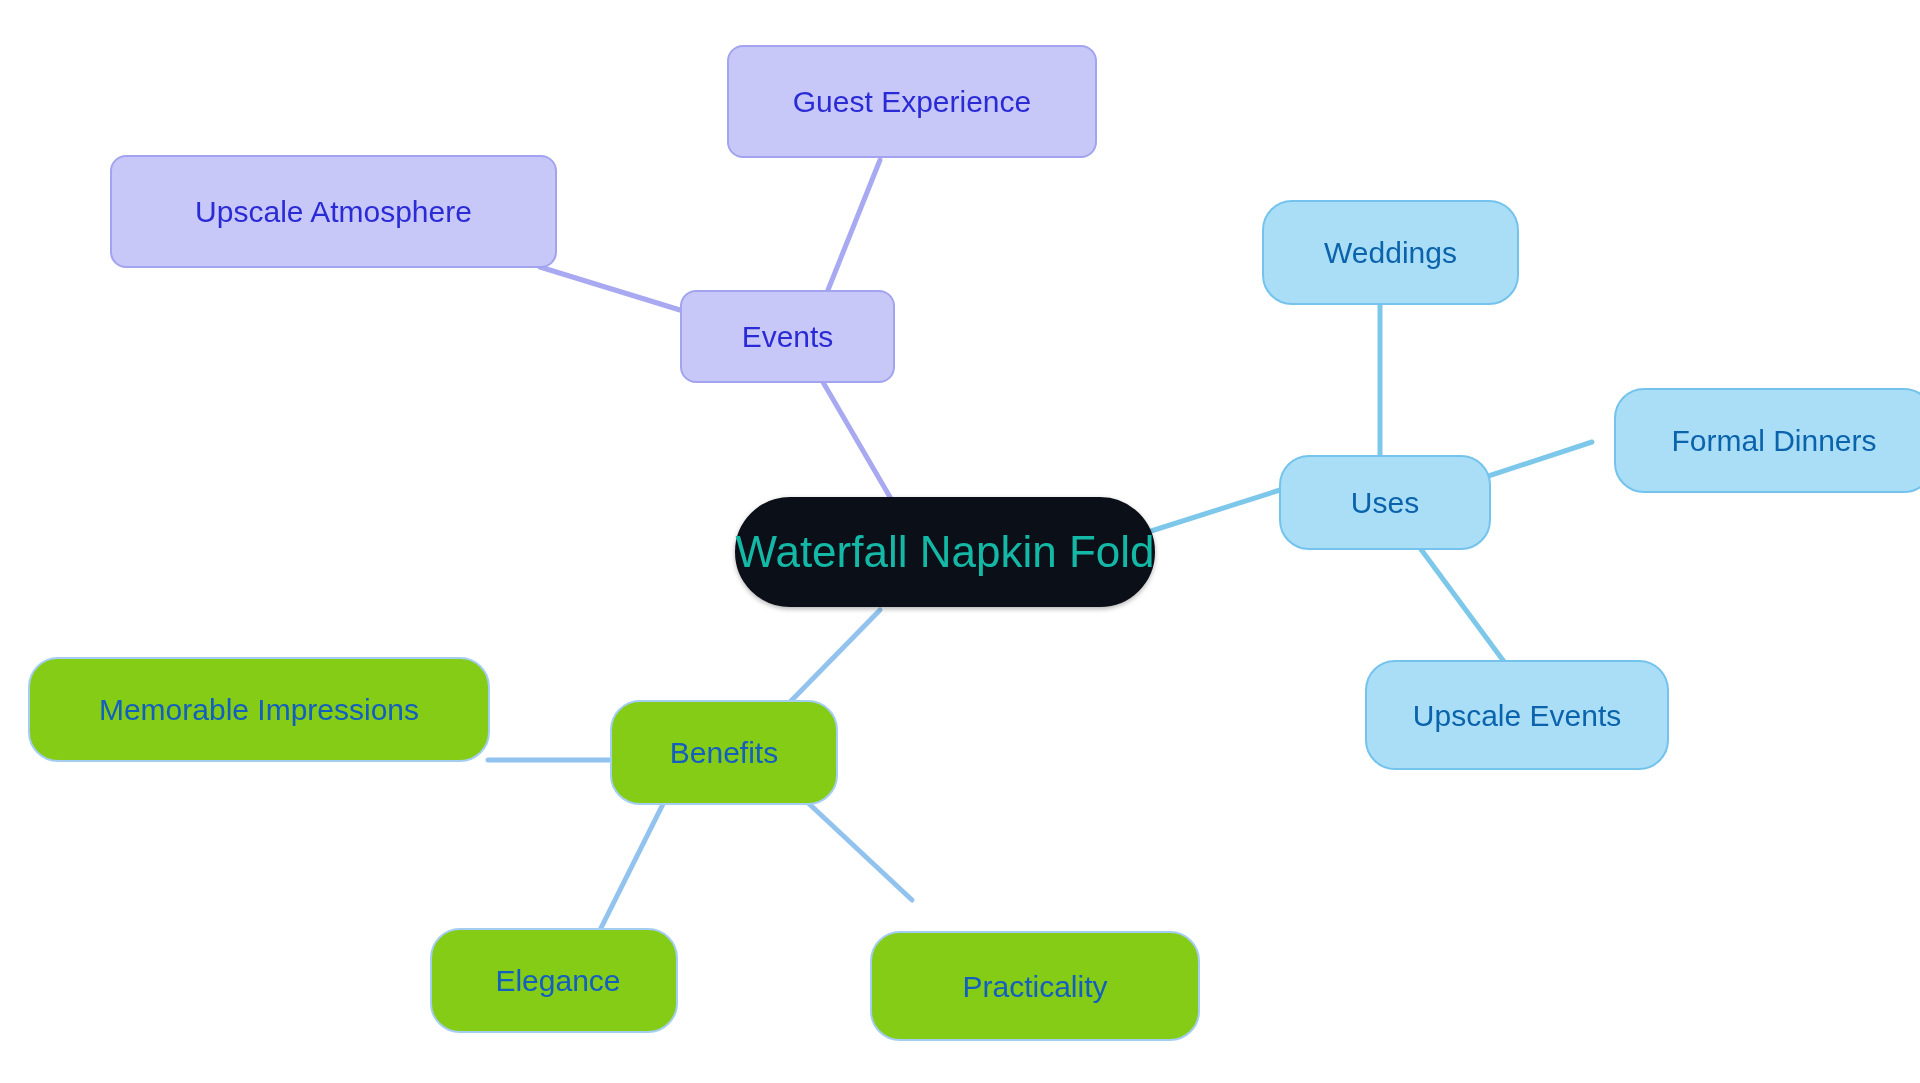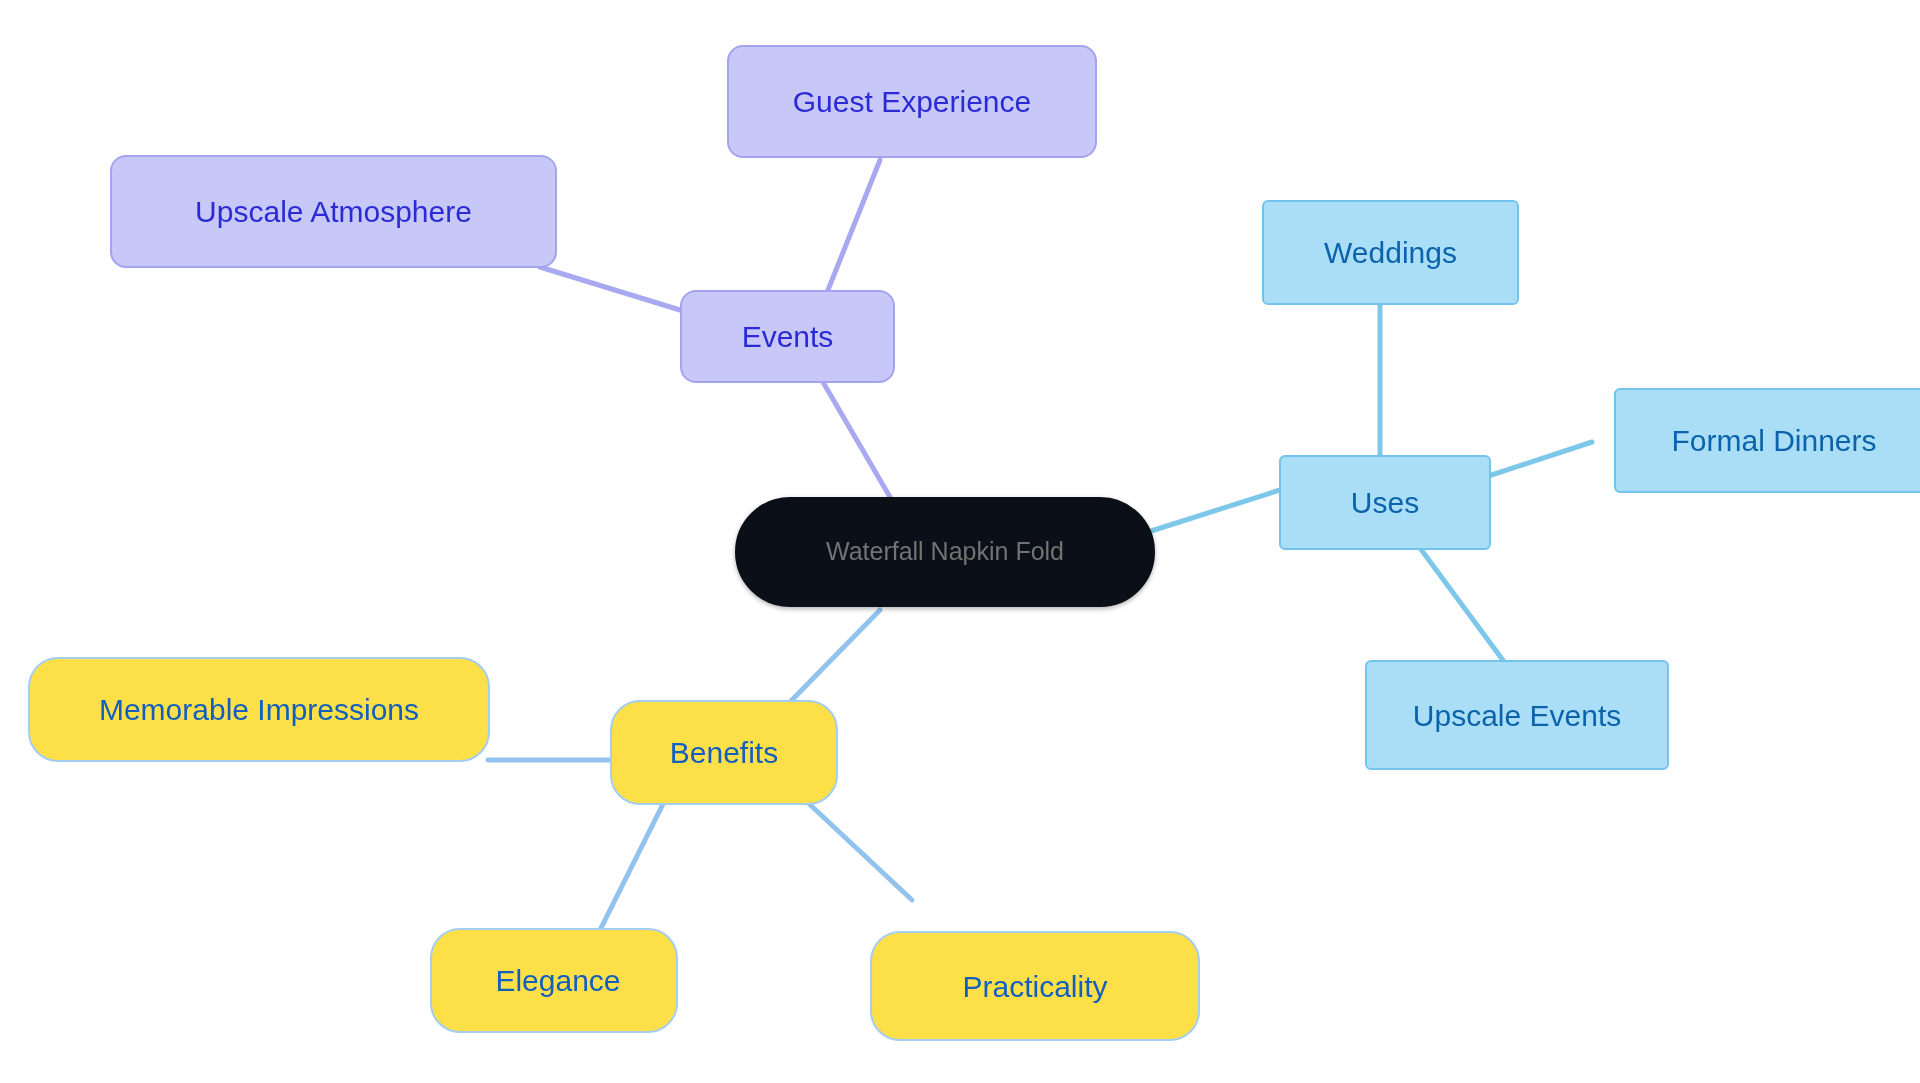--- a/index.html
+++ b/index.html
@@ -32,41 +32,41 @@
     justify-content: center;
     text-align: center;
     white-space: nowrap;
     border-style: solid;
     border-width: 2px;
     line-height: 1.1;
   }
   .node-root {
     background: #0b0f17;
     border-color: #0b0f17;
-    color: #737373;
+    color: #14b8a6;
     border-radius: 56px;
-    font-size: 25px;
+    font-size: 44px;
     box-shadow: 0 2px 5px rgba(0,0,0,0.30);
   }
   .node-purple {
     background: #c7c8f8;
     border-color: #a3a4ef;
     color: #2b2bd6;
     border-radius: 16px;
     font-size: 30px;
   }
   .node-blue-mid {
     background: #aadef7;
     border-color: #73c3ec;
     color: #0b63ab;
-    border-radius: 6px;
+    border-radius: 30px;
     font-size: 30px;
   }
   .node-blue-light {
-    background: #fde047;
+    background: #84cc16;
     border-color: #a4cdf2;
     color: #125fc0;
     border-radius: 30px;
     font-size: 30px;
   }
 </style>
 </head>
 <body>
 
 <div id="mindmap-canvas">

